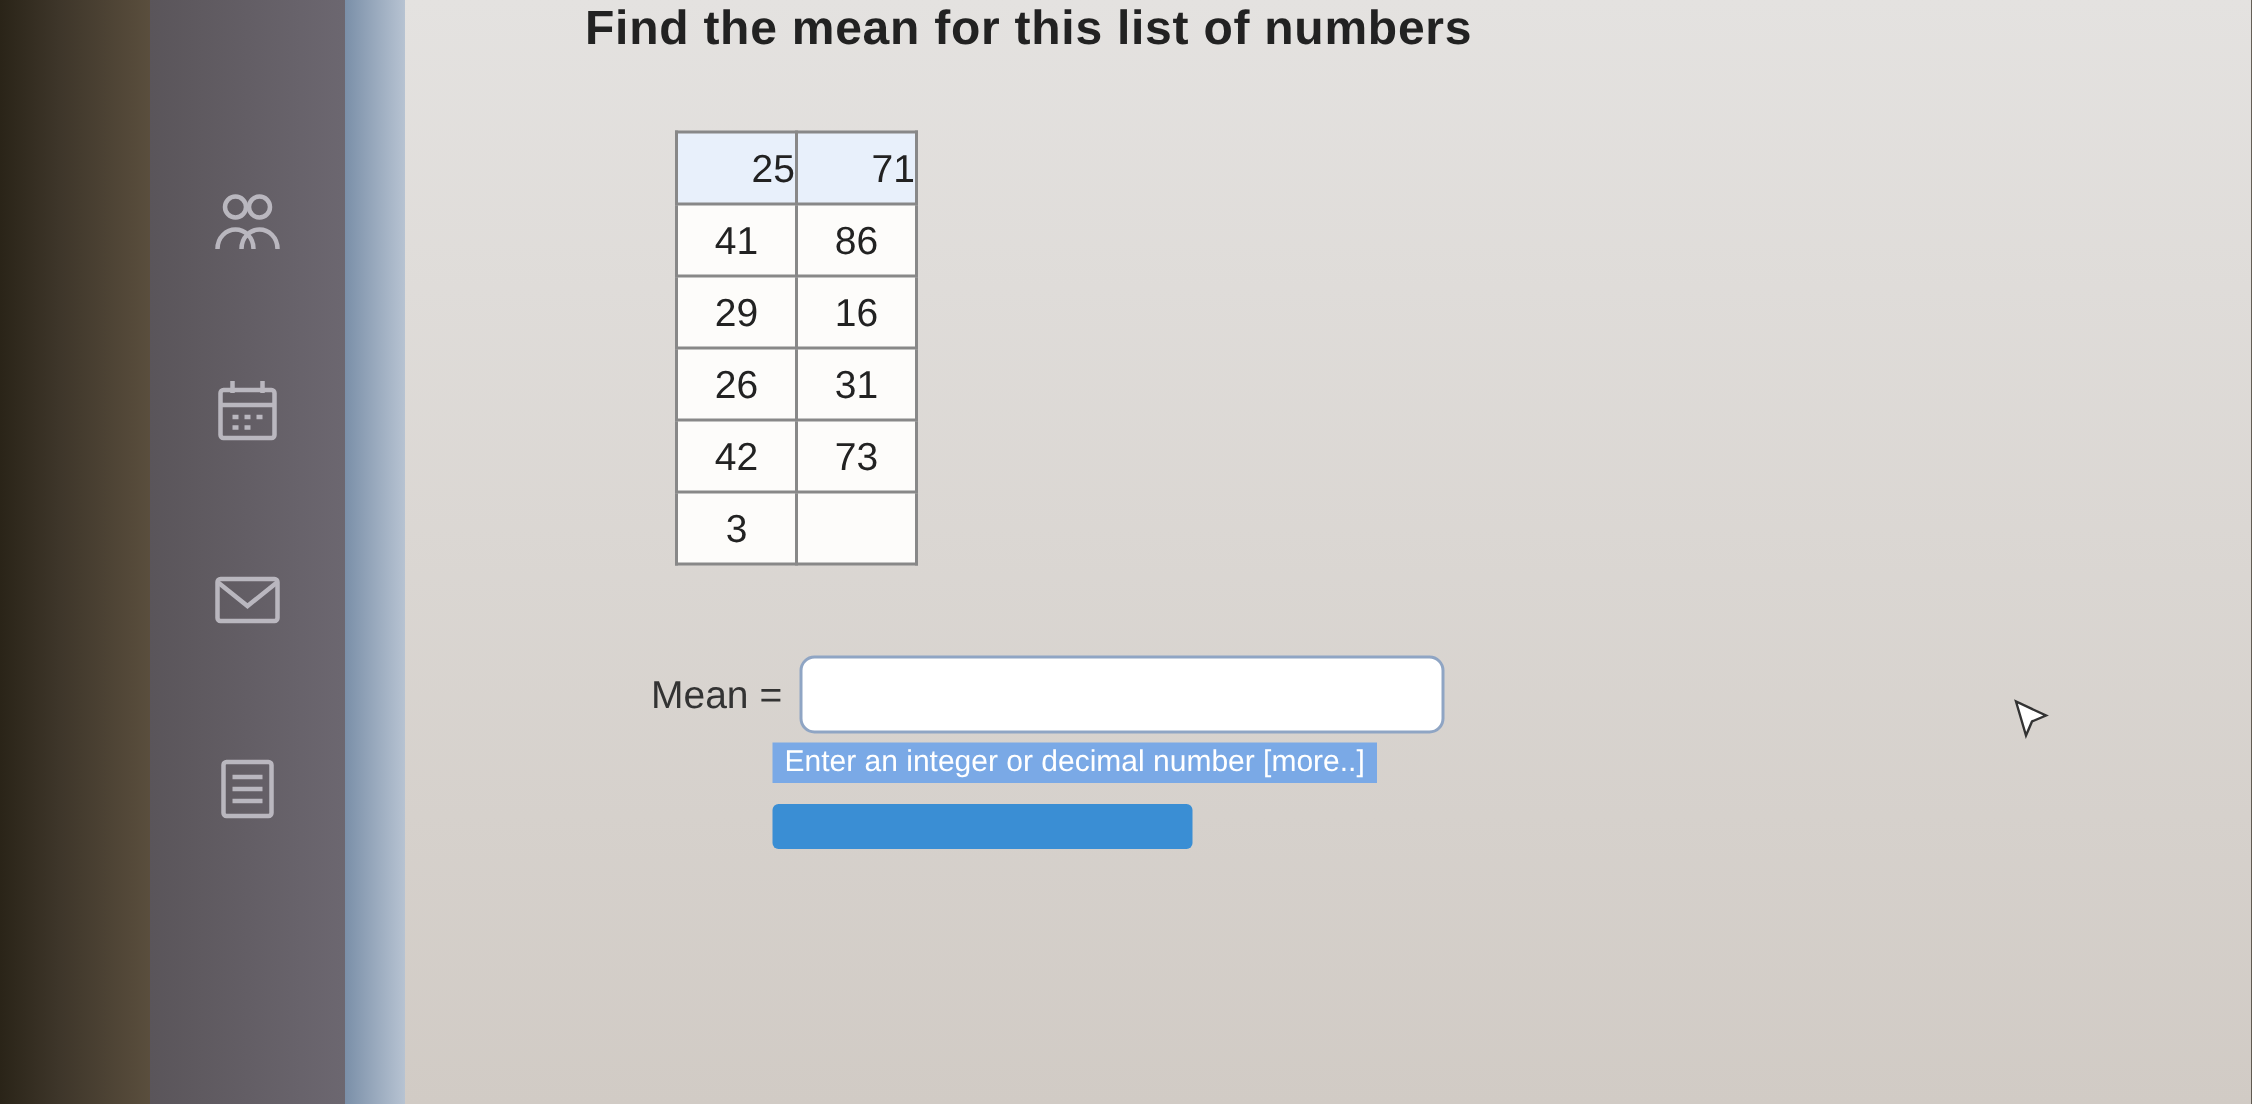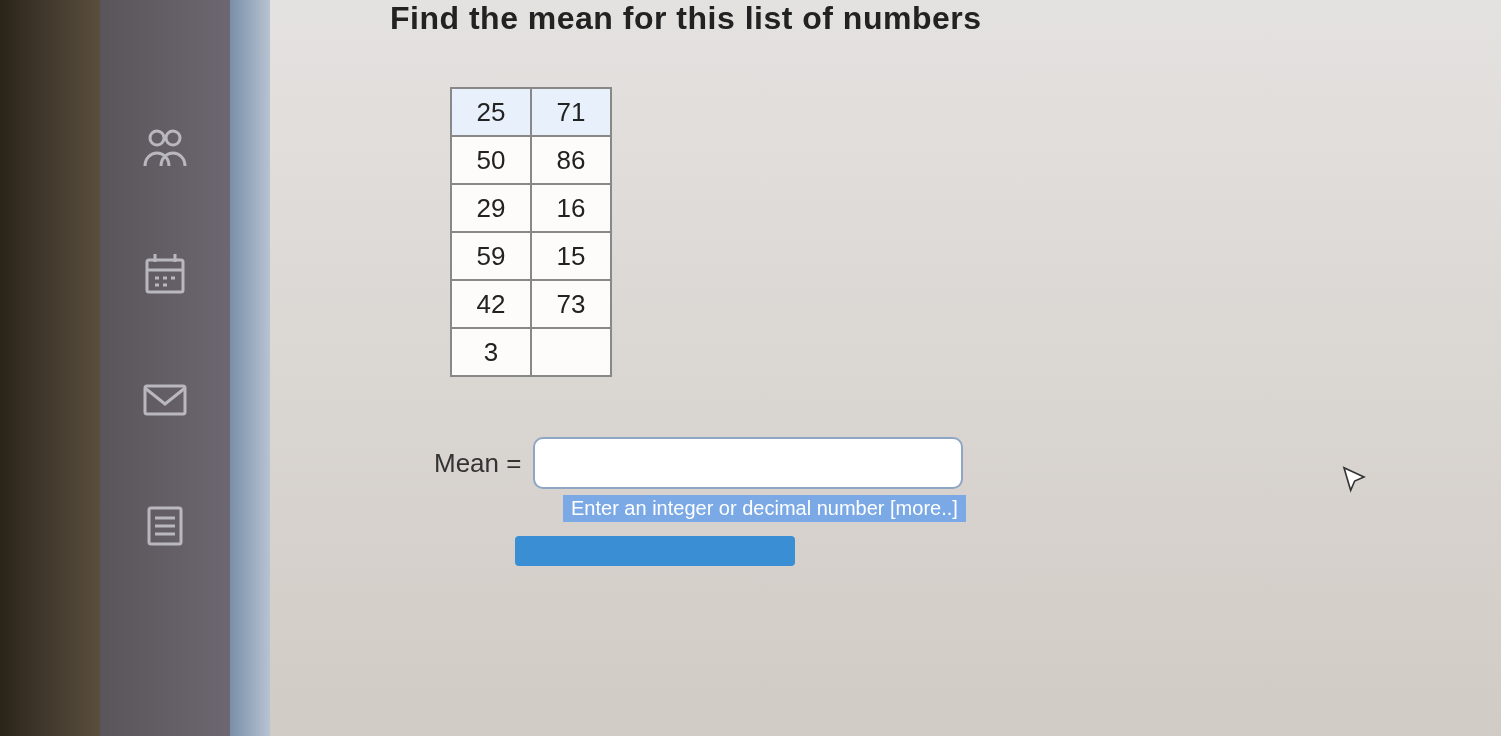--- a/index.html
+++ b/index.html
@@ -103,20 +103,21 @@
       width: 80px;
       height: 48px;
       text-align: center;
       font-size: 26px;
       color: #222;
       background: #fdfcfa;
       font-family: Arial, sans-serif;
     }
     .data-table tr:first-child td {
       background: #e8f0fb;
+      text-align: right;
     }
     .data-table td.empty {
       border: 2px solid #888;
       background: #fdfcfa;
     }
     .answer-row {
       display: flex;
       align-items: center;
       margin-left: 64px;
       gap: 12px;
@@ -139,21 +140,20 @@
       margin-left: 145px;
       margin-top: 6px;
     }
     .hint {
       display: inline-block;
       background: #7aa9e6;
       color: #fff;
       font-size: 20px;
       padding: 2px 8px;
       font-family: "Trebuchet MS", sans-serif;
-      margin-left: 48px;
     }
     .submit-btn {
       margin-left: 145px;
       margin-top: 14px;
       background: #3a8ed4;
       color: #fff;
       border: none;
       padding: 12px 30px;
       font-size: 22px;
       border-radius: 4px;
@@ -222,30 +222,30 @@
 <div class="content">
   <h2 class="question-title">Find the mean for this list of numbers</h2>
 
   <table class="data-table">
     <tbody>
         <tr>
       <td>25</td>
       <td>71</td>
     </tr>
     <tr>
-      <td>50</td>
+      <td>41</td>
       <td>86</td>
     </tr>
     <tr>
       <td>29</td>
       <td>16</td>
     </tr>
     <tr>
-      <td>59</td>
-      <td>15</td>
+      <td>26</td>
+      <td>31</td>
     </tr>
     <tr>
       <td>42</td>
       <td>73</td>
     </tr>
     <tr>
       <td>3</td>
       <td class="empty"></td>
     </tr>
   </tbody>

